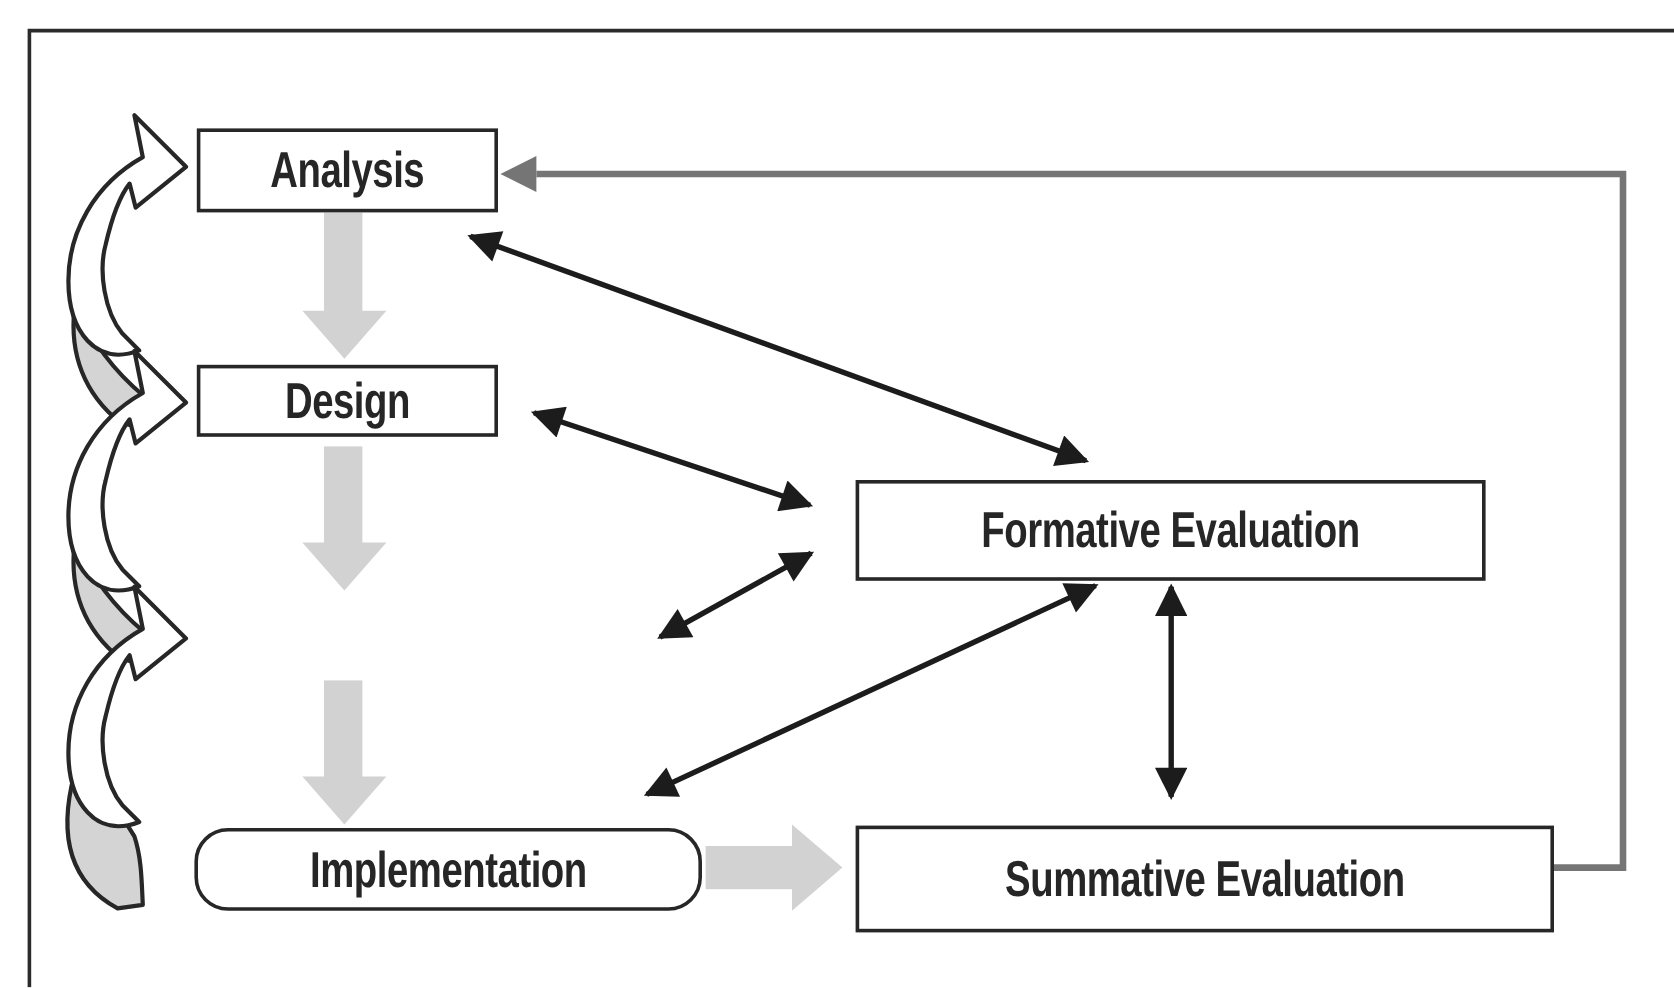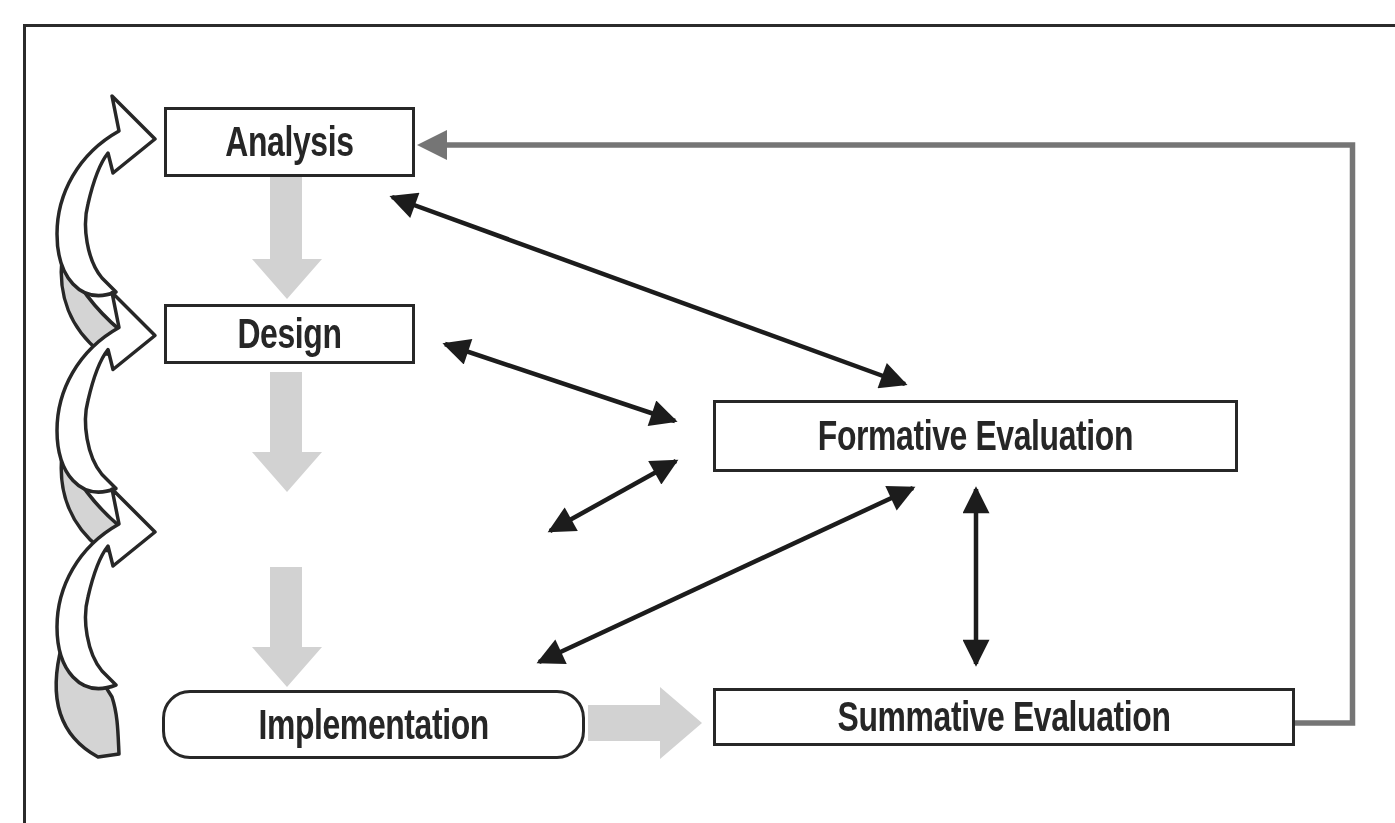--- a/index.html
+++ b/index.html
@@ -112,21 +112,21 @@
 
   <div class="node" style="left:164px;top:304px;width:251px;height:60px;">
     <span class="lbl">Design</span>
   </div>
 
 
   <div class="node" style="left:162px;top:690px;width:423px;height:69px;border-radius:28px;">
     <span class="lbl">Implementation</span>
   </div>
 
-  <div class="node" style="left:713px;top:400px;width:525px;height:72px;">
+  <div class="node" style="left:713px;top:400px;width:525px;height:84px;">
     <span class="lbl">Formative Evaluation</span>
   </div>
 
-  <div class="node" style="left:713px;top:688px;width:582px;height:58px;">
+  <div class="node" style="left:713px;top:688px;width:582px;height:89px;">
     <span class="lbl">Summative Evaluation</span>
   </div>
 
 </div>
 
 </body></html>

